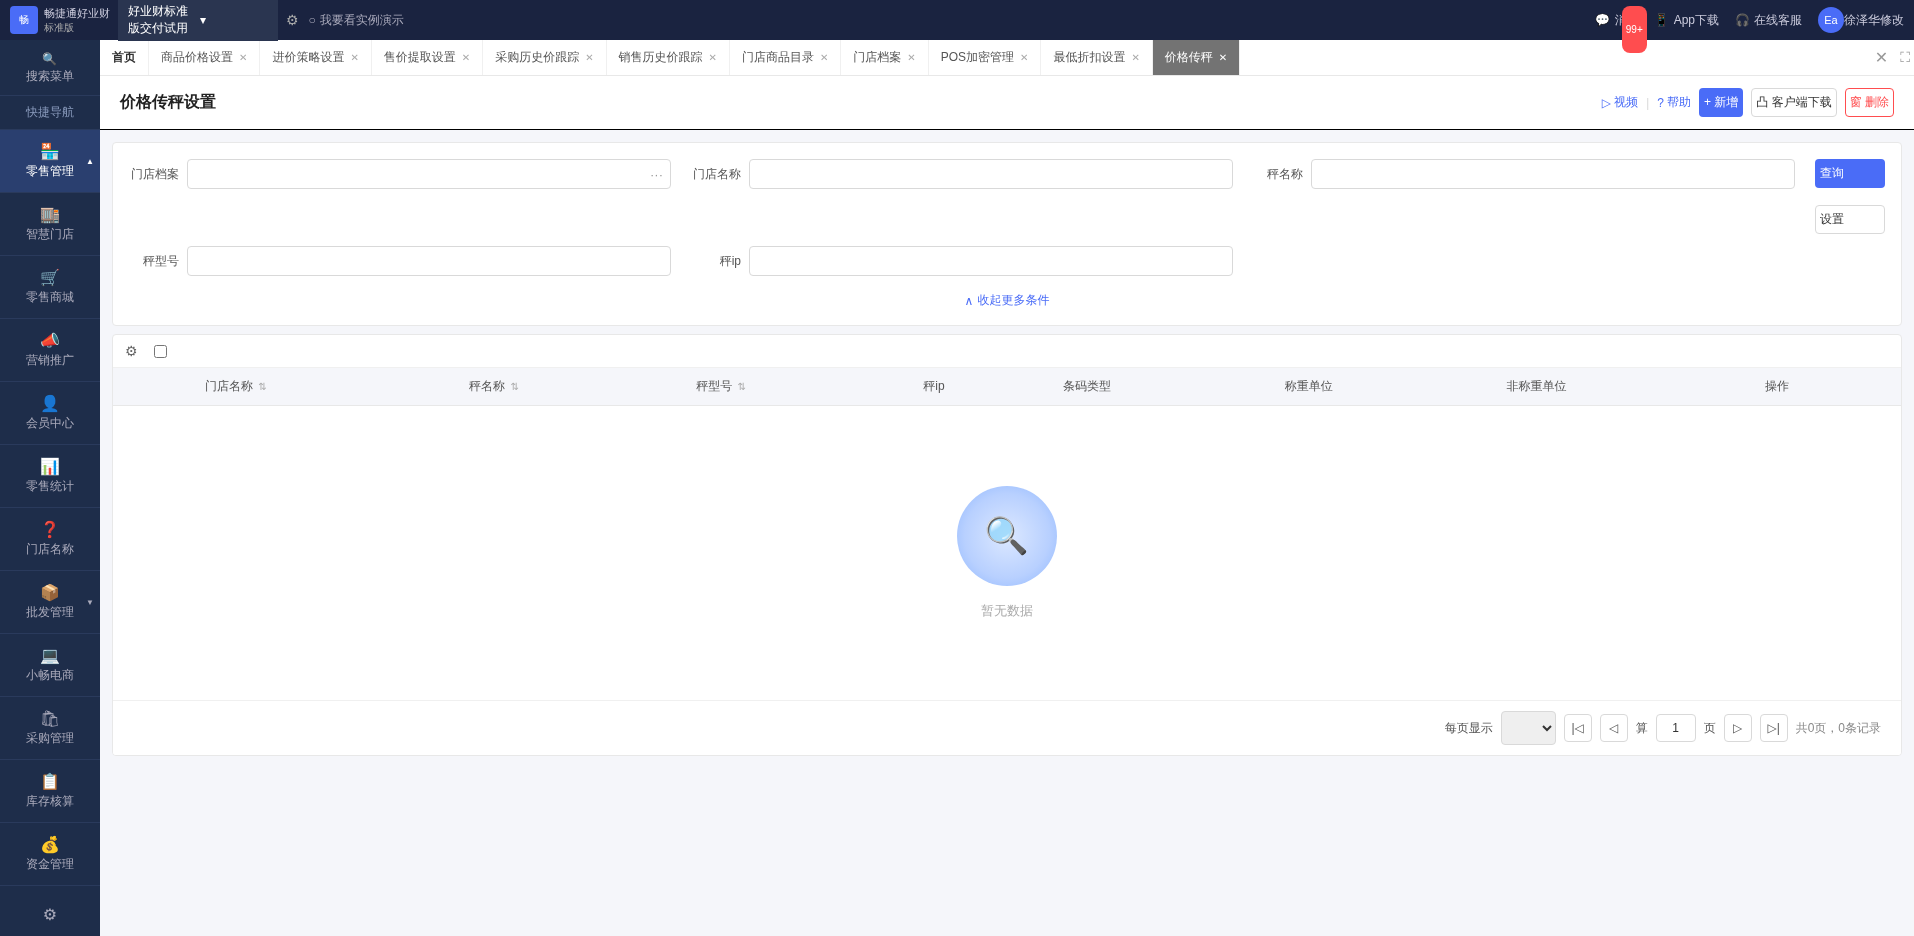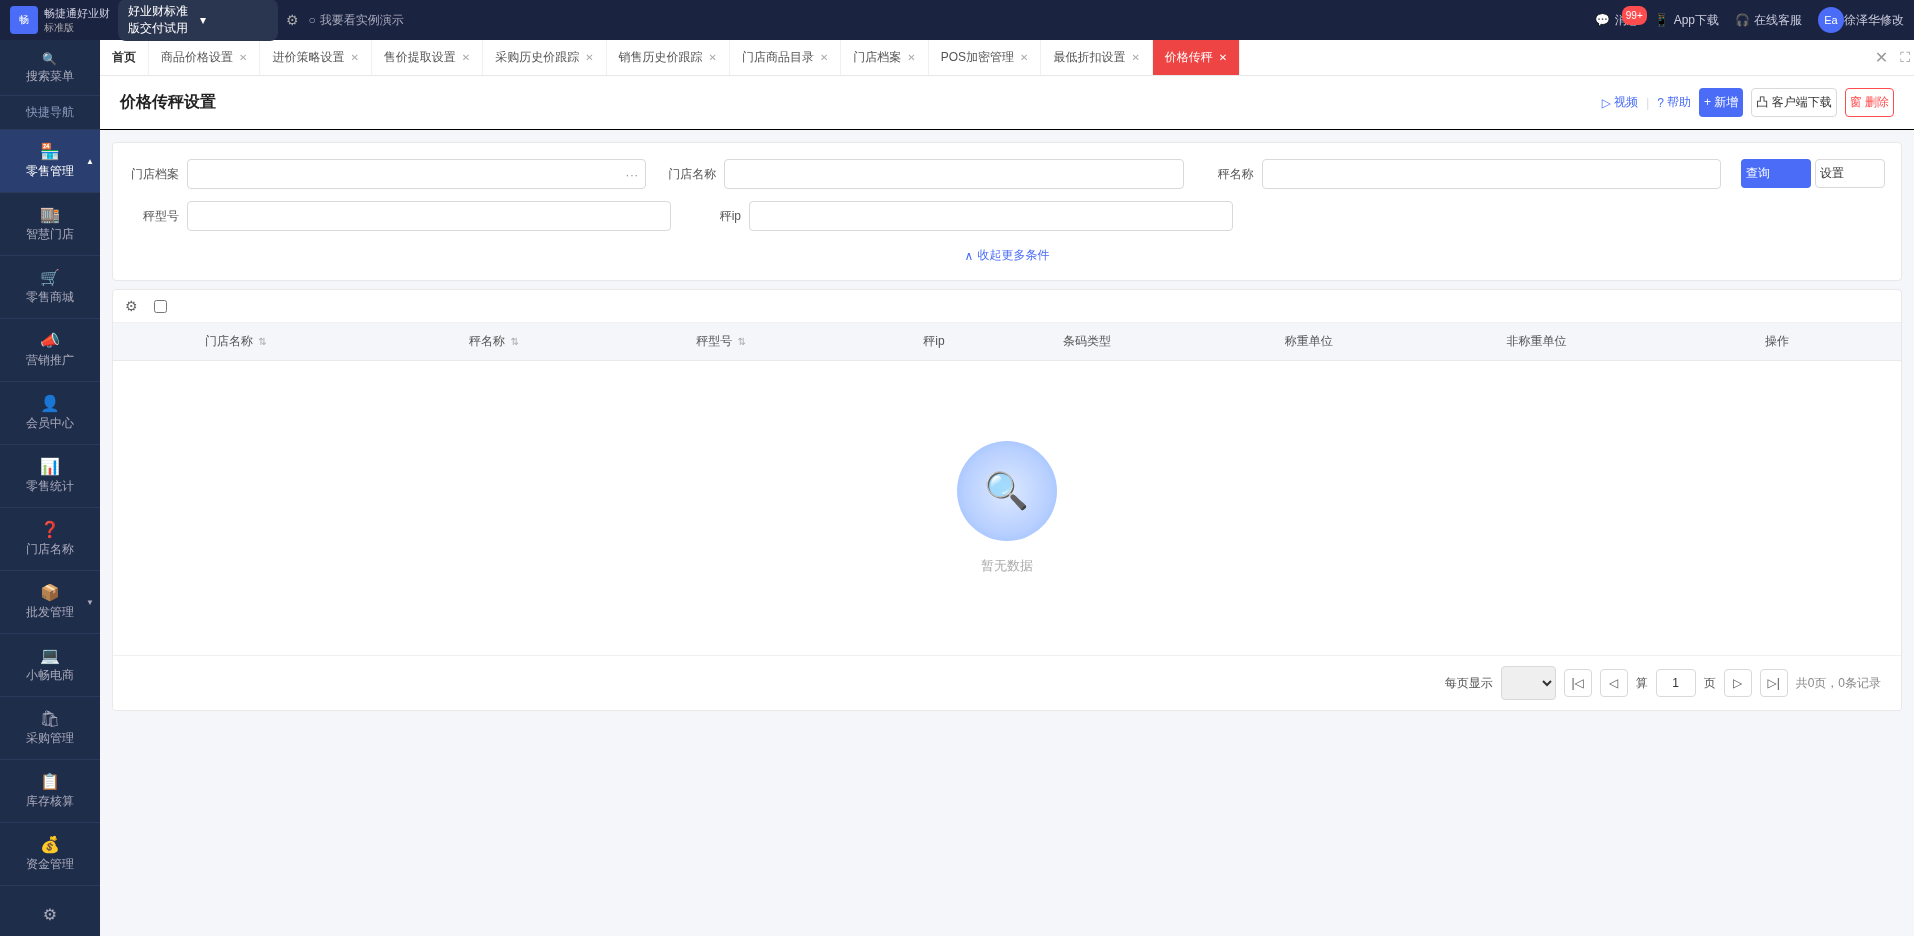--- a/index.html
+++ b/index.html
@@ -10,47 +10,47 @@
       display: flex; align-items: center; height: 40px;
       background: #1a2340; color: #fff; padding: 0 10px;
       position: fixed; top: 0; left: 0; right: 0; z-index: 100;
     }
     .logo-area {
       display: flex; align-items: center; gap: 6px; width: 100px; min-width: 100px;
     }
     .logo-icon { width: 28px; height: 28px; background: #4a6cf7; border-radius: 4px; display: flex; align-items: center; justify-content: center; font-size: 10px; color: #fff; }
 
     .quick-select {
-      display: flex; align-items: center; gap: 4px; background: #2a3550; border-radius: 8px; padding: 4px 10px; margin: 8px 8px; cursor: pointer; min-width: 160px;
+      display: flex; align-items: center; gap: 4px; background: #2a3550; border-radius: 0; padding: 4px 10px; margin: 8px 8px; cursor: pointer; min-width: 160px;
     }
     .quick-select span { font-size: 12px; flex: 1; }
     .settings-icon { cursor: pointer; color: #aaa; font-size: 14px; }
     .demo-link { display: flex; align-items: center; gap: 4px; color: #aab; font-size: 12px; cursor: pointer; margin-left: 10px; }
 
     .top-right { margin-left: auto; display: flex; align-items: center; gap: 16px; }
     .top-right-item { display: flex; align-items: center; gap: 4px; cursor: pointer; color: #ccd; font-size: 12px; position: relative; }
-    .badge { background: #ff4d4f; color: #fff; font-size: 10px; border-radius: 8px; padding: 4px 4px; position: absolute; top: -6px; right: -8px; }
+    .badge { background: #ff4d4f; color: #fff; font-size: 10px; border-radius: 8px; padding: 18px 4px; position: absolute; top: -6px; right: -8px; }
     .avatar-area { display: flex; align-items: center; color: #ccd; font-size: 12px; cursor: pointer; }
     .avatar { width: 26px; height: 26px; background: #4a6cf7; border-radius: 50%; display: flex; align-items: center; justify-content: center; color: #fff; font-size: 11px; }
 
     
     .tab-bar {
       display: flex; align-items: center; height: 36px;
       background: #fff; border-bottom: 1px solid #e8e8e8;
       position: fixed; top: 40px; left: 100px; right: 0; z-index: 99;
       overflow-x: auto; white-space: nowrap;
     }
     .tab-bar::-webkit-scrollbar { display: none; }
     .tab-item {
       display: inline-flex; align-items: center; padding: 0 12px; height: 100%;
       font-size: 12px; cursor: pointer; color: #555; border-right: 1px solid #f0f0f0;
       gap: 4px; white-space: nowrap;
     }
     .tab-item:first-child { font-weight: bold; color: #333; }
-    .tab-item.active { background: #ef4444; color: #fff; }
+    .tab-item.active { background: #737373; color: #fff; }
     .tab-item .close-x { font-size: 10px; color: #aaa; margin-left: 2px; }
     .tab-item.active .close-x { color: #fff; }
     .tab-bar-close { margin-left: auto; display: flex; align-items: center; padding: 0 8px; cursor: pointer; font-size: 16px; color: #999; }
     .tab-bar-expand { padding: 0 4px; cursor: pointer; font-size: 14px; color: #999; }
 
     
     .sidebar {
       position: fixed; top: 40px; left: 0; bottom: 0; width: 100px;
       background: #1e2d4a; color: #ccd; z-index: 98;
       display: flex; flex-direction: column;
@@ -362,21 +362,21 @@
         </div>
       </div>
       <div class="filter-group">
         <label class="filter-label">门店名称</label>
         <input class="filter-input" type="text" style="">
       </div>
       <div class="filter-group">
         <label class="filter-label">秤名称</label>
         <input class="filter-input" type="text" style="">
       </div>
-      <div style="display:flex;gap:4px;">
+      <div style="display:flex;flex-direction:column;gap:17px;">
         <button class="btn btn-primary" style="width:70px;">查询</button>
         <button class="btn btn-default" style="width:70px;">设置</button>
       </div>
     </div>
     <div class="filter-row">
       <div class="filter-group">
         <label class="filter-label">秤型号</label>
         <input class="filter-input" type="text" style="">
       </div>
       <div class="filter-group">

